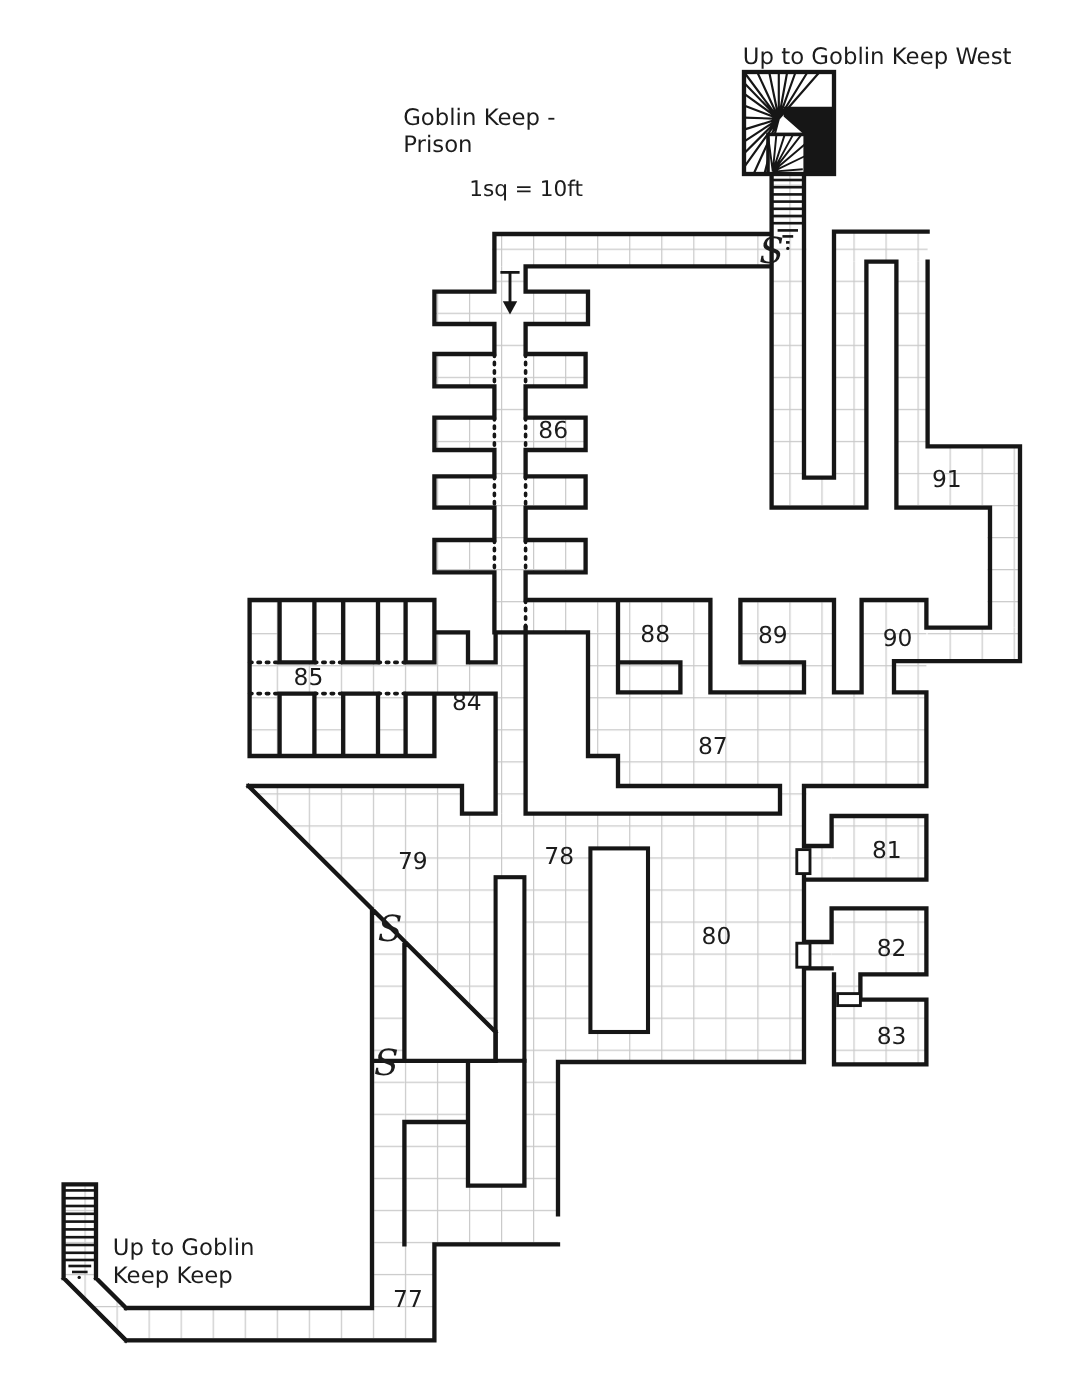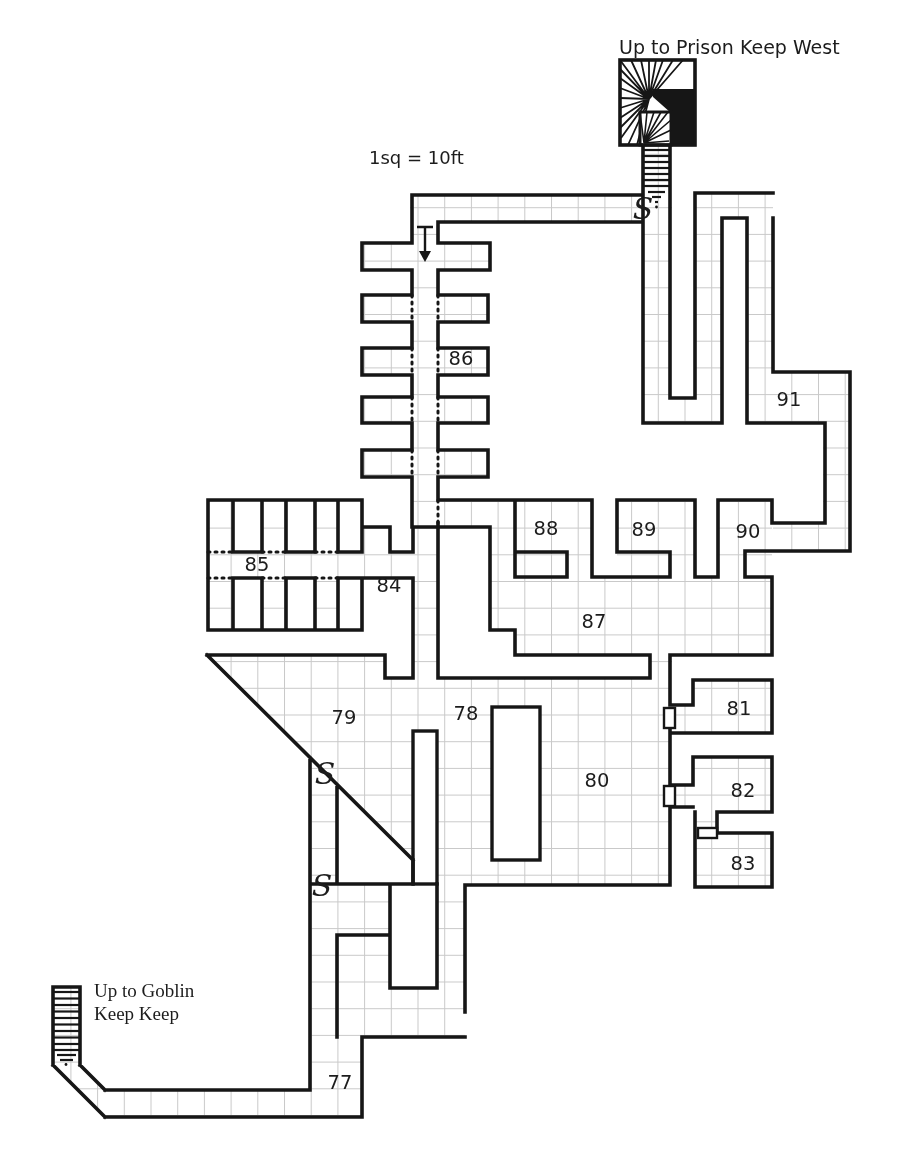--- a/index.html
+++ b/index.html
@@ -2,22 +2,22 @@
 <html><head>
 <meta charset="utf-8">
 <style>
   html,body{margin:0;padding:0;background:#ffffff;}
   .map-wrap{position:relative;width:900px;height:1156px;background:#ffffff;overflow:hidden;
             font-family:"DejaVu Sans",sans-serif;}
   #map-svg{position:absolute;left:0;top:0;}
   .lbl{position:absolute;color:#1c1c1c;font-size:19px;line-height:23px;white-space:nowrap;}
   #lbl-stairs-top{left:619px;top:36px;}
   #lbl-title{left:336px;top:87px;}
-  #lbl-scale{left:369px;top:146px;font-size:18px;text-align:center;}
-  #lbl-stairs-bottom{left:94px;top:979px;font-family:Liberation Serif, serif;}
+  #lbl-scale{left:391px;top:146px;font-size:18px;text-align:center;}
+  #lbl-stairs-bottom{left:94px;top:1029px;}
 </style>
 </head>
 <body>
 
 <div class="map-wrap">
   <svg id="map-svg" width="900" height="1156" viewBox="0 0 900 1156">
       <defs>
         <pattern id="grid" width="26.7" height="26.7" patternUnits="userSpaceOnUse" patternTransform="translate(17,20.3)">
           <rect x="0" y="0" width="26.7" height="26.7" fill="#ffffff"></rect>
           <path d="M0 0.5H26.7M0.5 0V26.7" stroke="#c9c9c9" stroke-width="1" fill="none"></path>
@@ -149,22 +149,26 @@
         <text x="748" y="538" text-anchor="middle" fill="#1c1c1c" font-family="&quot;DejaVu Sans&quot;,sans-serif" font-size="19.5">90</text>
         <text x="789" y="406" text-anchor="middle" fill="#1c1c1c" font-family="&quot;DejaVu Sans&quot;,sans-serif" font-size="19.5">91</text>
       </g>
       <g>
         <text x="643" y="219" text-anchor="middle" fill="#1c1c1c" font-family="&quot;DejaVu Serif&quot;,serif" font-size="30" font-style="italic">S</text>
         <text x="325" y="784" text-anchor="middle" fill="#1c1c1c" font-family="&quot;DejaVu Serif&quot;,serif" font-size="30" font-style="italic">S</text>
         <text x="322" y="896" text-anchor="middle" fill="#1c1c1c" font-family="&quot;DejaVu Serif&quot;,serif" font-size="30" font-style="italic">S</text>
       </g>
     </svg>
 
-  <div class="lbl" id="lbl-stairs-top">Up to Prison Keep West</div>
+  <div class="lbl" id="lbl-stairs-top">Up to Goblin Keep West</div>
 
+  <div class="lbl" id="lbl-title">
+    <div>Goblin Keep -</div>
+    <div>Prison</div>
+  </div>
 
   <div class="lbl" id="lbl-scale">1sq = 10ft</div>
 
   <div class="lbl" id="lbl-stairs-bottom">
     <div>Up to Goblin</div>
     <div>Keep Keep</div>
   </div>
 </div>
 
 </body></html>

